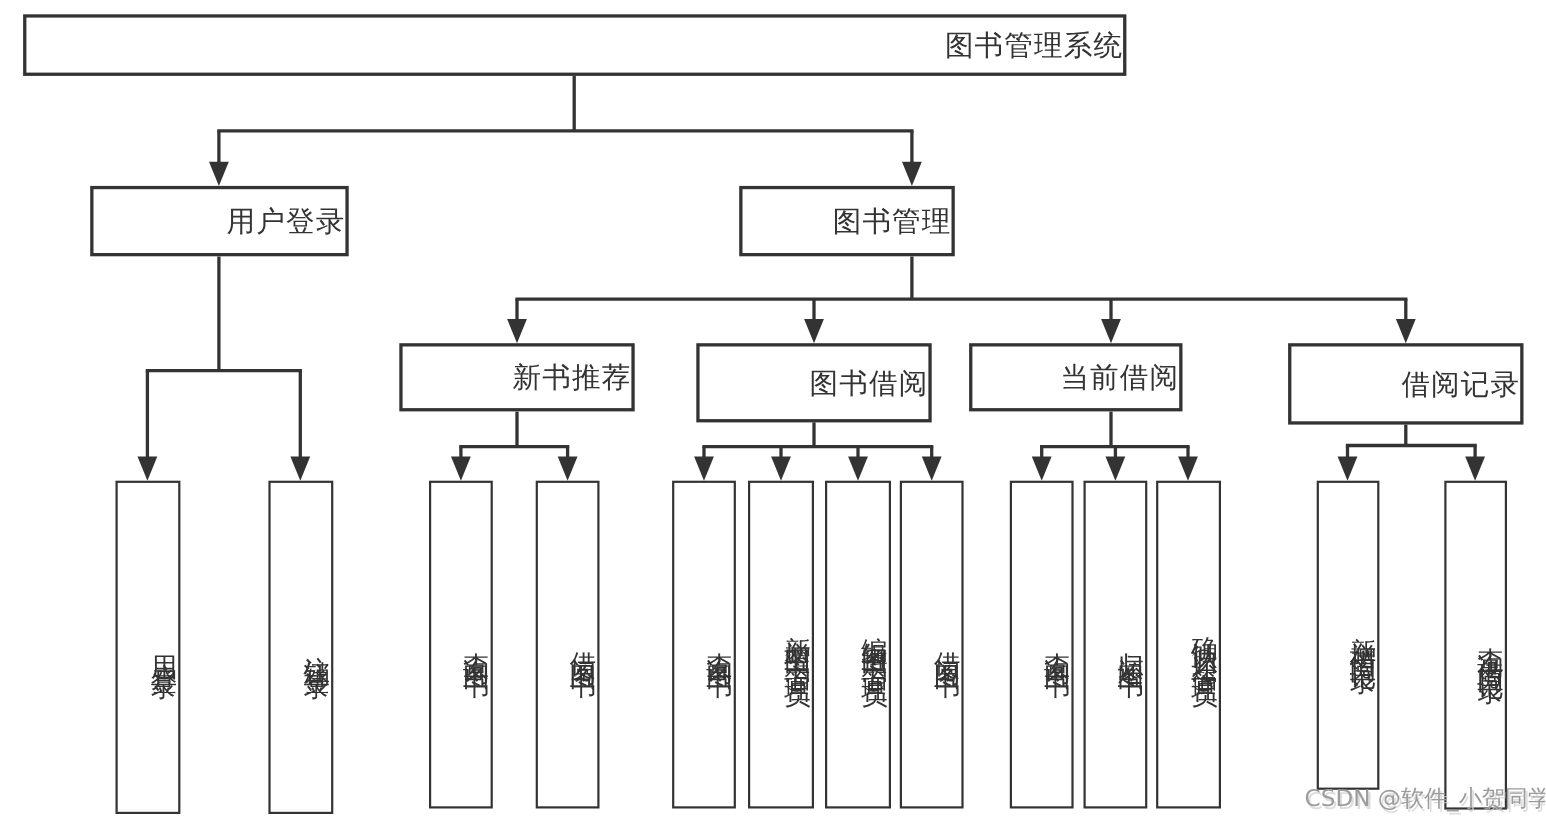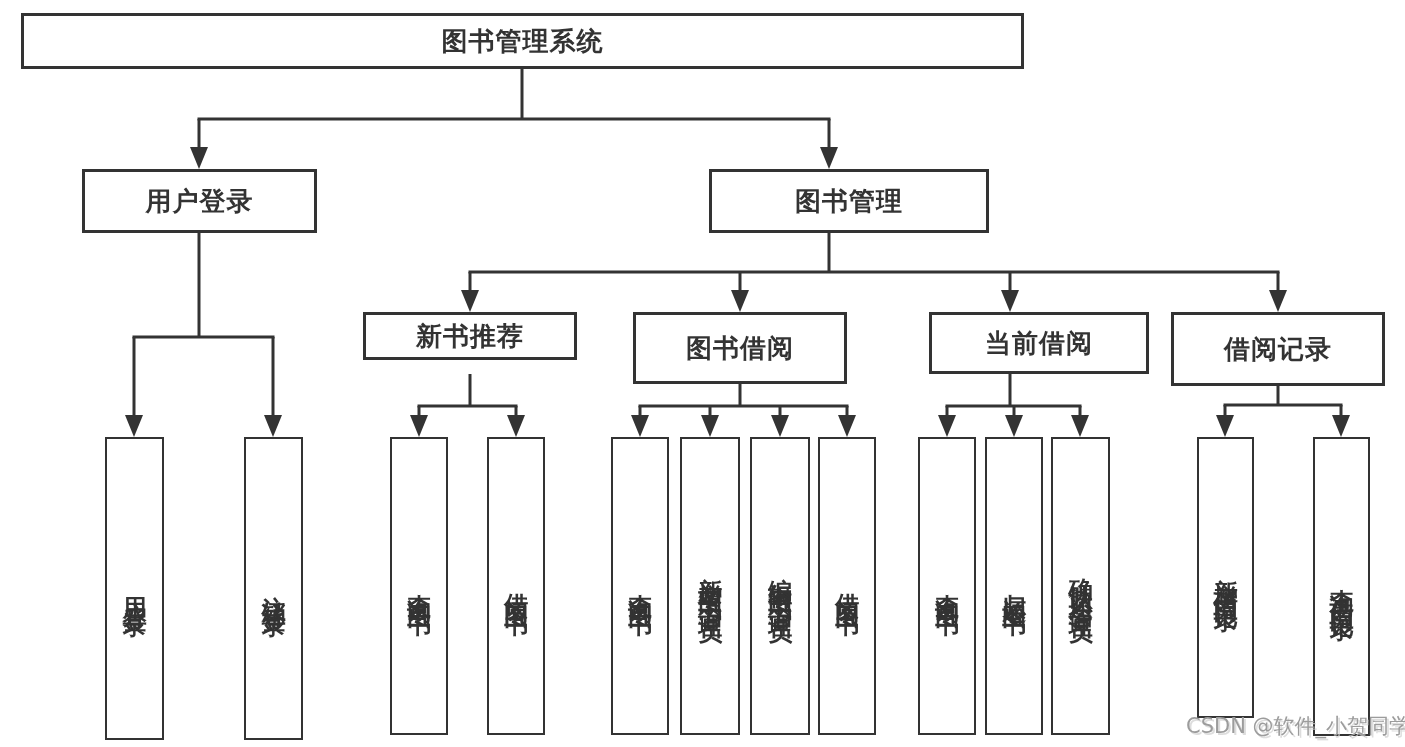--- a/index.html
+++ b/index.html
@@ -33,23 +33,22 @@
   .connectors polygon {
     fill: var(--line);
     stroke: none;
   }
   .node {
     position: absolute;
     background: #ffffff;
     border: 3px solid var(--line);
     display: flex;
     align-items: center;
-    justify-content: center;
+    justify-content: flex-end;
     z-index: 2;
-    font-weight: bold;
   }
   .h-node .lbl {
     font-size: 26px;
     letter-spacing: 1px;
     white-space: nowrap;
   }
   .v-node {
     border-width: 2.5px;
   }
   .v-node .lbl {
@@ -150,31 +149,31 @@
     </g>
   </svg>
 
   <div class="node h-node" style="left:21px;top:13px;width:1003px;height:56px">
     <span class="lbl">图书管理系统</span>
   </div>
 
   <div class="node h-node" style="left:82px;top:169px;width:235px;height:64px">
     <span class="lbl">用户登录</span>
   </div>
-  <div class="node h-node" style="left:709px;top:169px;width:280px;height:64px">
+  <div class="node h-node" style="left:672px;top:169px;width:196px;height:64px">
     <span class="lbl">图书管理</span>
   </div>
 
-  <div class="node h-node" style="left:363px;top:312px;width:214px;height:48px">
+  <div class="node h-node" style="left:363px;top:312px;width:214px;height:62px">
     <span class="lbl">新书推荐</span>
   </div>
   <div class="node h-node" style="left:633px;top:312px;width:214px;height:72px">
     <span class="lbl">图书借阅</span>
   </div>
-  <div class="node h-node" style="left:929px;top:312px;width:220px;height:62px">
+  <div class="node h-node" style="left:881px;top:312px;width:194px;height:62px">
     <span class="lbl">当前借阅</span>
   </div>
   <div class="node h-node" style="left:1171px;top:312px;width:214px;height:74px">
     <span class="lbl">借阅记录</span>
   </div>
 
   <div class="node v-node" style="left:105px;top:437px;width:59px;height:303px">
     <span class="lbl">用户登录</span>
   </div>
   <div class="node v-node" style="left:244px;top:437px;width:59px;height:303px">

